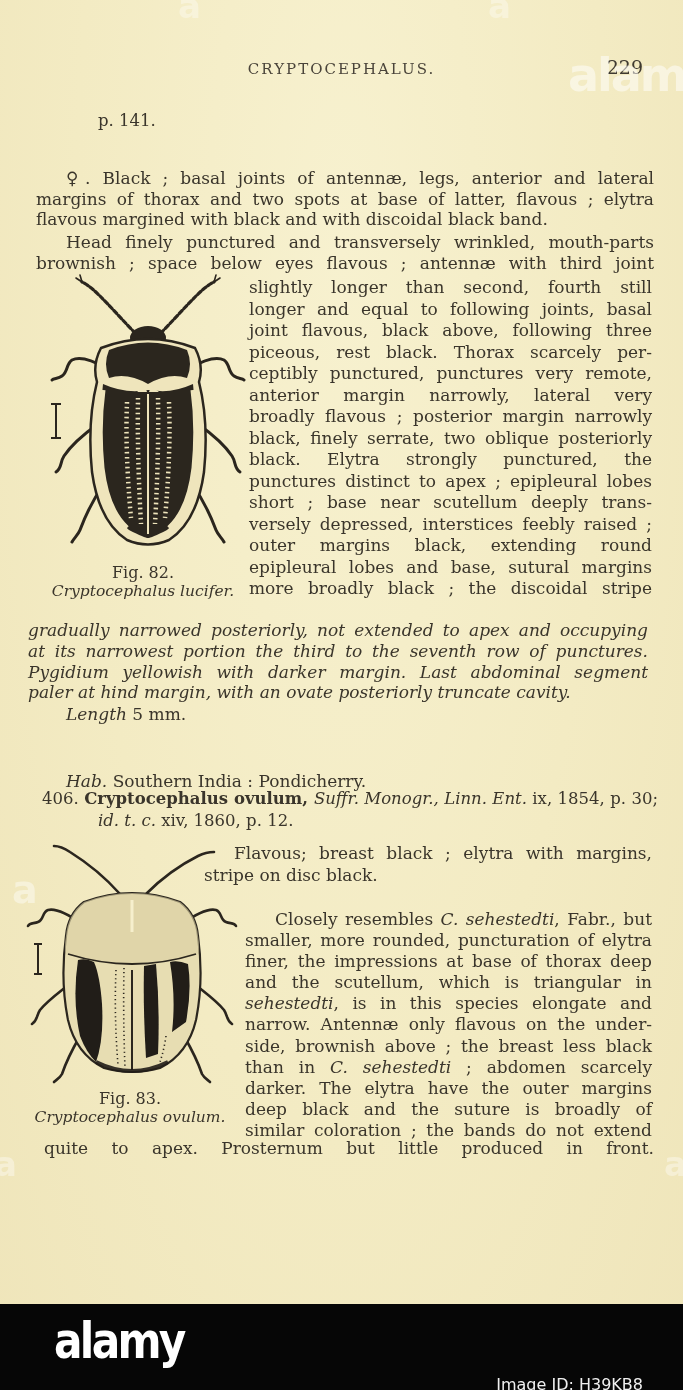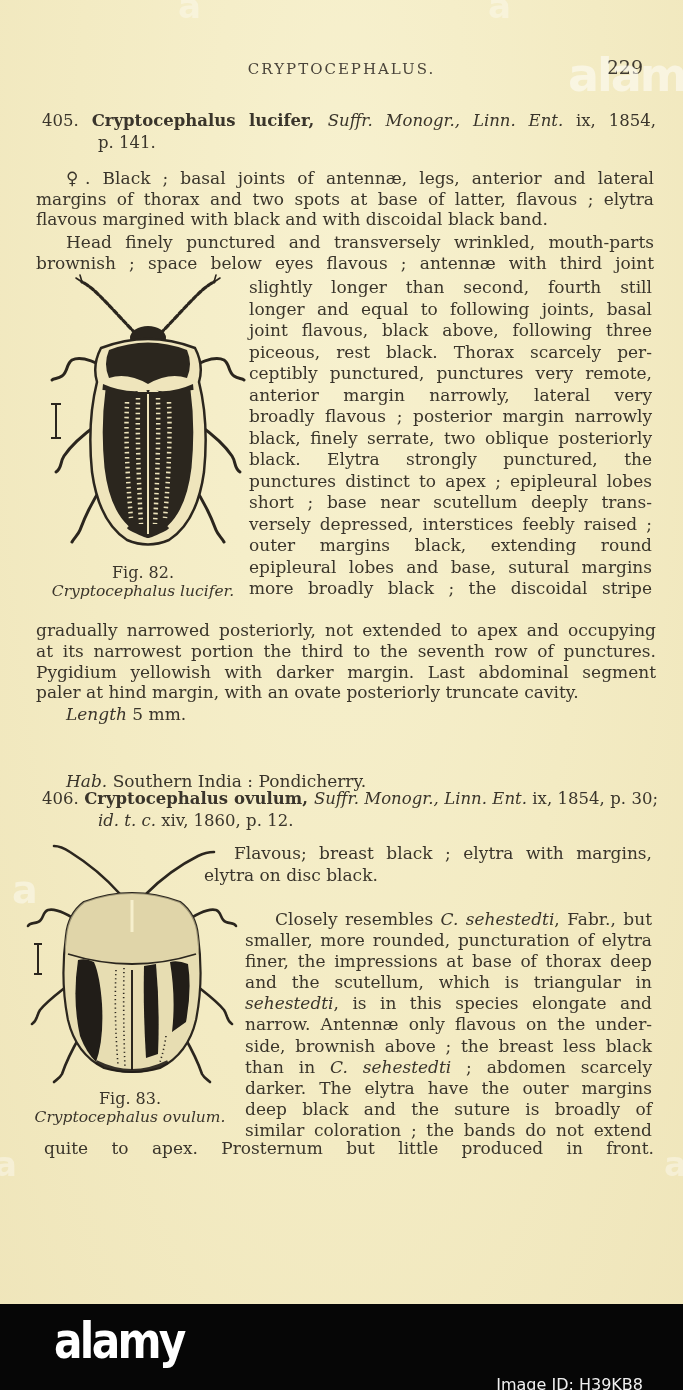--- a/index.html
+++ b/index.html
@@ -18,21 +18,21 @@
                 letter-spacing:2px;color:#4a443a;}
   .page-num{top:56px;right:40px;font-size:19px;color:#3f3a30;}
 
   .h405{left:42px;top:110px;width:614px;font-size:16.5px;line-height:22px;}
   .h406{left:42px;top:788px;width:616px;font-size:16.5px;line-height:22px;}
   .heading .tline.nj{padding-left:56px;}
 
   .p-female{left:36px;top:168px;width:618px;font-size:17px;line-height:20.6px;}
   .p-head-full{left:36px;top:232px;width:618px;font-size:17px;line-height:20.8px;}
   .p-head-col{left:249px;top:277px;width:403px;font-size:17px;line-height:21.5px;}
-  .p-tail{left:36px;top:620px;width:620px;font-size:17px;line-height:20.8px;}
+  .p-tail{left:28px;top:620px;width:620px;font-size:17px;line-height:20.8px;font-style:italic;}
   .length-line{left:66px;top:704px;width:400px;font-size:17px;}
   .hab-line{left:66px;top:771px;width:500px;font-size:17px;}
 
   .p406-colA{left:204px;top:843px;width:448px;font-size:17px;line-height:21.6px;}
   .p406-colB{left:245px;top:909px;width:407px;font-size:17px;line-height:21.1px;}
   .p406-tail{left:44px;top:1138px;width:610px;font-size:17px;}
 
   .fig82{left:40px;top:272px;width:206px;text-align:center;}
   .fig83{left:18px;top:840px;width:224px;text-align:center;}
   .figcap-label{text-align:center;font-size:16px;margin-top:1px;}
@@ -58,21 +58,20 @@
 </style>
 </head>
 <body>
 
 <div class="page">
 
   <div class="abs running-head">CRYPTOCEPHALUS.</div>
   <div class="abs page-num">229</div>
 
   <div class="abs h405 heading just">
-      <div class="tline">405. <b>Cryptocephalus lucifer, </b><em>Suffr. Monogr., Linn. Ent.</em> ix, 1854,</div>
       <div class="tline nj">p. 141.</div>
     </div>
 
   <div class="abs p-female just">
       <div class="tline ind">♀. Black ; basal joints of antennæ, legs, anterior and lateral</div>
       <div class="tline">margins of thorax and two spots at base of latter, flavous ; elytra</div>
       <div class="tline nj">flavous margined with black and with discoidal black band.</div>
     </div>
 
   <div class="abs p-head-full just">
@@ -193,21 +192,21 @@
         <path d="M148 196 Q146 210 142 222"></path>
       </g>
       <path d="M78 222 Q114 240 150 222" stroke="#211d18" stroke-width="4" fill="none" opacity="0.9"></path>
     </svg>
     <div class="figcap-label">Fig. 83.</div>
     <div class="figcap-name">Cryptocephalus ovulum.</div>
   </div>
 
   <div class="abs p406-colA just">
       <div class="tline ind">Flavous; breast black ; elytra with margins,</div>
-      <div class="tline nj">elytra on disc black.</div>
+      <div class="tline nj">stripe on disc black.</div>
     </div>
 
   <div class="abs p406-colB just">
       <div class="tline ind">Closely resembles <em>C. sehestedti</em>, Fabr., but</div>
       <div class="tline">smaller, more rounded, puncturation of elytra</div>
       <div class="tline">finer, the impressions at base of thorax deep</div>
       <div class="tline">and the scutellum, which is triangular in</div>
       <div class="tline"><em>sehestedti</em>, is in this species elongate and</div>
       <div class="tline">narrow.  Antennæ only flavous on the under-</div>
       <div class="tline">side, brownish above ; the breast less black</div>

